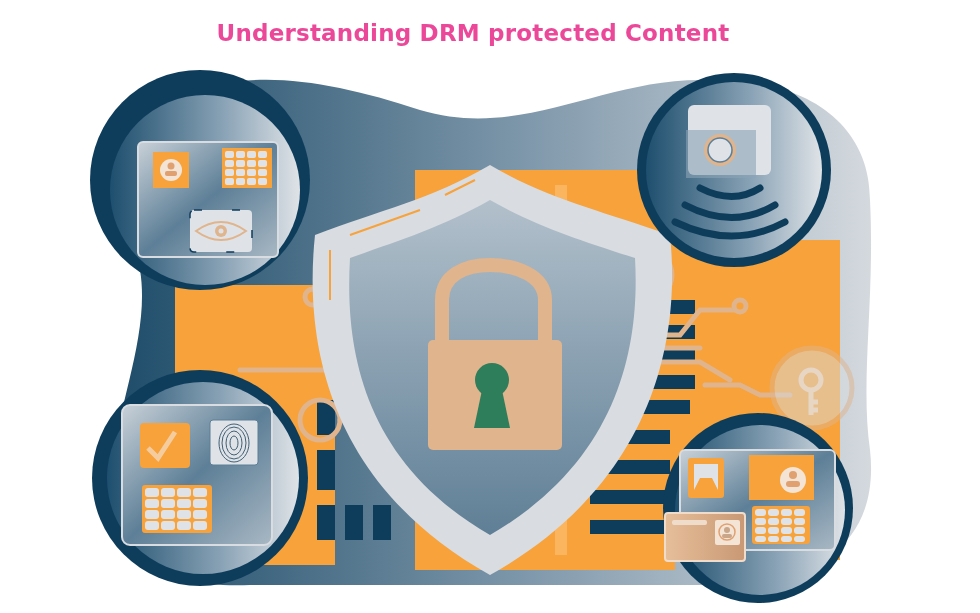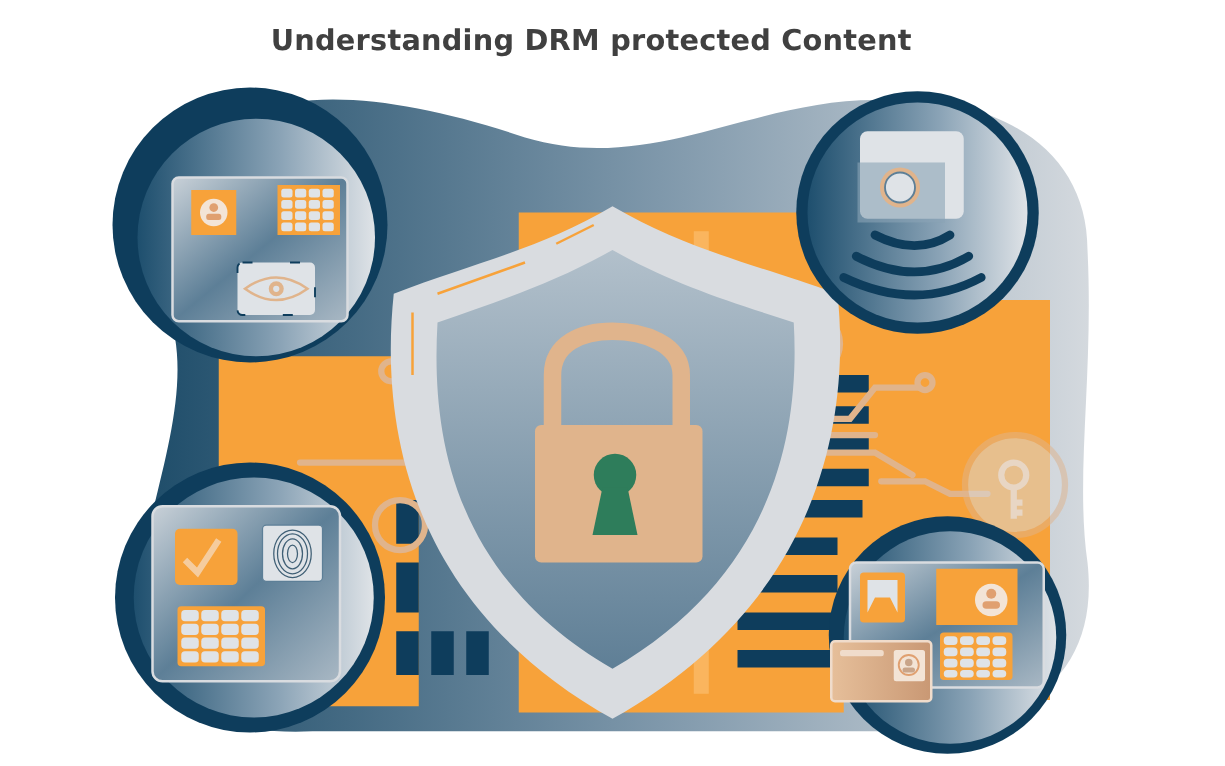--- a/index.html
+++ b/index.html
@@ -1,17 +1,17 @@
 <!DOCTYPE html>
 <html><head>
 <meta charset="utf-8">
 <style>
   html,body{margin:0;padding:0;background:#ffffff;}
   body{width:980px;height:613px;position:relative;overflow:hidden;font-family:"DejaVu Sans","Liberation Sans",sans-serif;}
-  .title{position:absolute;left:0;top:20px;width:946px;text-align:center;font-size:23px;font-weight:bold;color:#404040;letter-spacing:0.2px;}
+  .title{position:absolute;left:0;top:20px;width:946px;text-align:center;font-size:23px;font-weight:bold;color:#ec4899;letter-spacing:0.2px;}
   svg.art{position:absolute;left:0;top:0;}
 </style>
 </head>
 <body>
 
 <div class="title">Understanding DRM protected Content</div>
 
 <svg class="art" width="980" height="613" viewBox="0 0 980 613">
   <defs>
     <linearGradient id="bubbleGrad" x1="0" y1="0" x2="1" y2="0">

